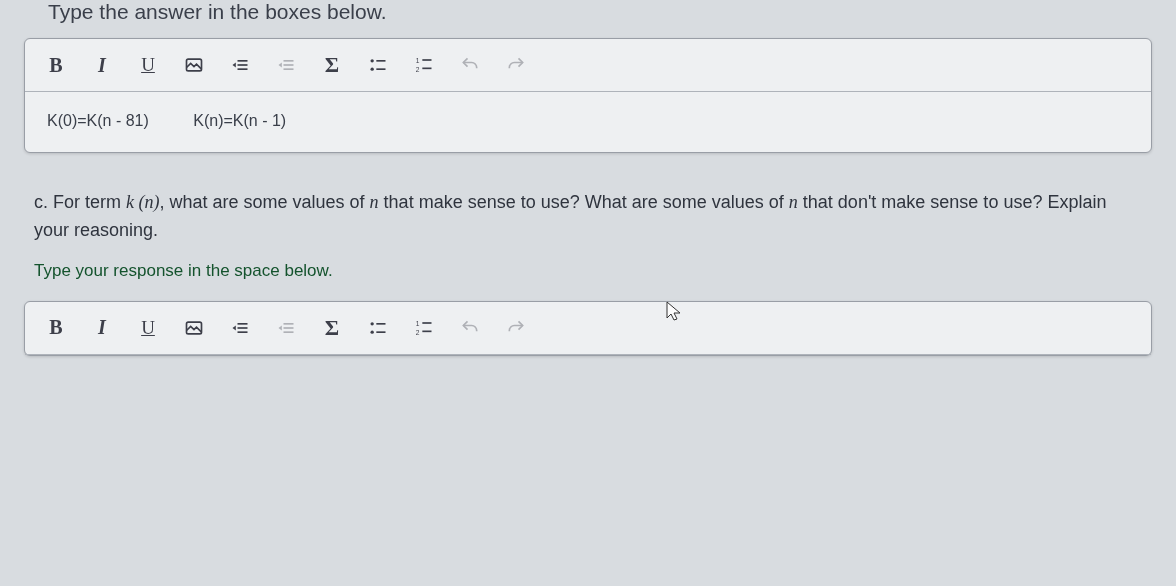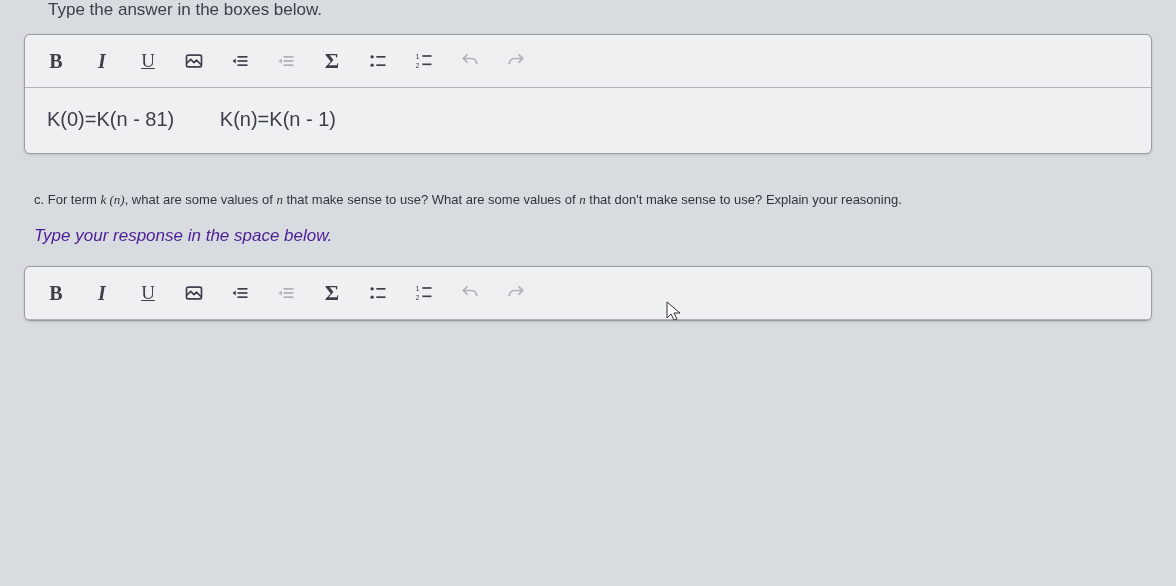--- a/index.html
+++ b/index.html
@@ -7,21 +7,21 @@
     font-family: Arial, Helvetica, sans-serif;
     background: #d8dce0;
     width: 1176px;
     height: 586px;
     overflow: hidden;
     font-size: 16px;
     color: #3a3f4a;
   }
   .top-instruction {
     padding: 0 30px 14px 48px;
-    font-size: 17px;
+    font-size: 21px;
     color: #3a3f4a;
   }
   .editor-box {
     margin: 0 24px;
     background: #eef0f2;
     border: 1px solid #999ea6;
     border-radius: 6px;
     box-shadow: 0 1px 3px rgba(0,0,0,0.15);
   }
   .toolbar {
@@ -43,39 +43,38 @@
     border-radius: 4px;
   }
   .tbtn.dim { opacity: 0.35; }
   .tbtn svg { width: 20px; height: 20px; }
   .bold-b { font-weight: 900; font-family: Georgia, serif; font-size: 20px; }
   .italic-i { font-style: italic; font-family: Georgia, serif; font-weight: bold; font-size: 20px; }
   .underline-u { text-decoration: underline; font-family: Georgia, serif; font-size: 19px; }
   .sigma { font-family: 'Times New Roman', serif; font-weight: bold; font-size: 22px; }
   .editor-content {
     padding: 20px 22px 22px 22px;
-    font-size: 20px;
+    font-size: 16px;
     color: #3a3f4a;
     min-height: 60px;
   }
   .editor-content .seg1 { display:inline-block; margin-right: 40px; }
   .placeholder { color: #8b909a; }
   .question-block {
     padding: 36px 34px 12px 34px;
     color: #2f343e;
-    font-size: 13px;
+    font-size: 18px;
     line-height: 1.55;
   }
   .question-block .math-k { font-family: 'Times New Roman', serif; font-style: italic; }
   .question-block .math-n { font-family: 'Times New Roman', serif; font-style: italic; }
   .instr2 {
     padding: 4px 34px 20px 34px;
     font-size: 17px;
-    color: #4c1d95;
-    font-style: italic;
+    color: #14532d;
   }
   .cursor-icon {
     position: absolute;
     left: 665px;
     top: 300px;
     pointer-events: none;
   }
   .wrap { position: relative; }
 </style>
 </head>

